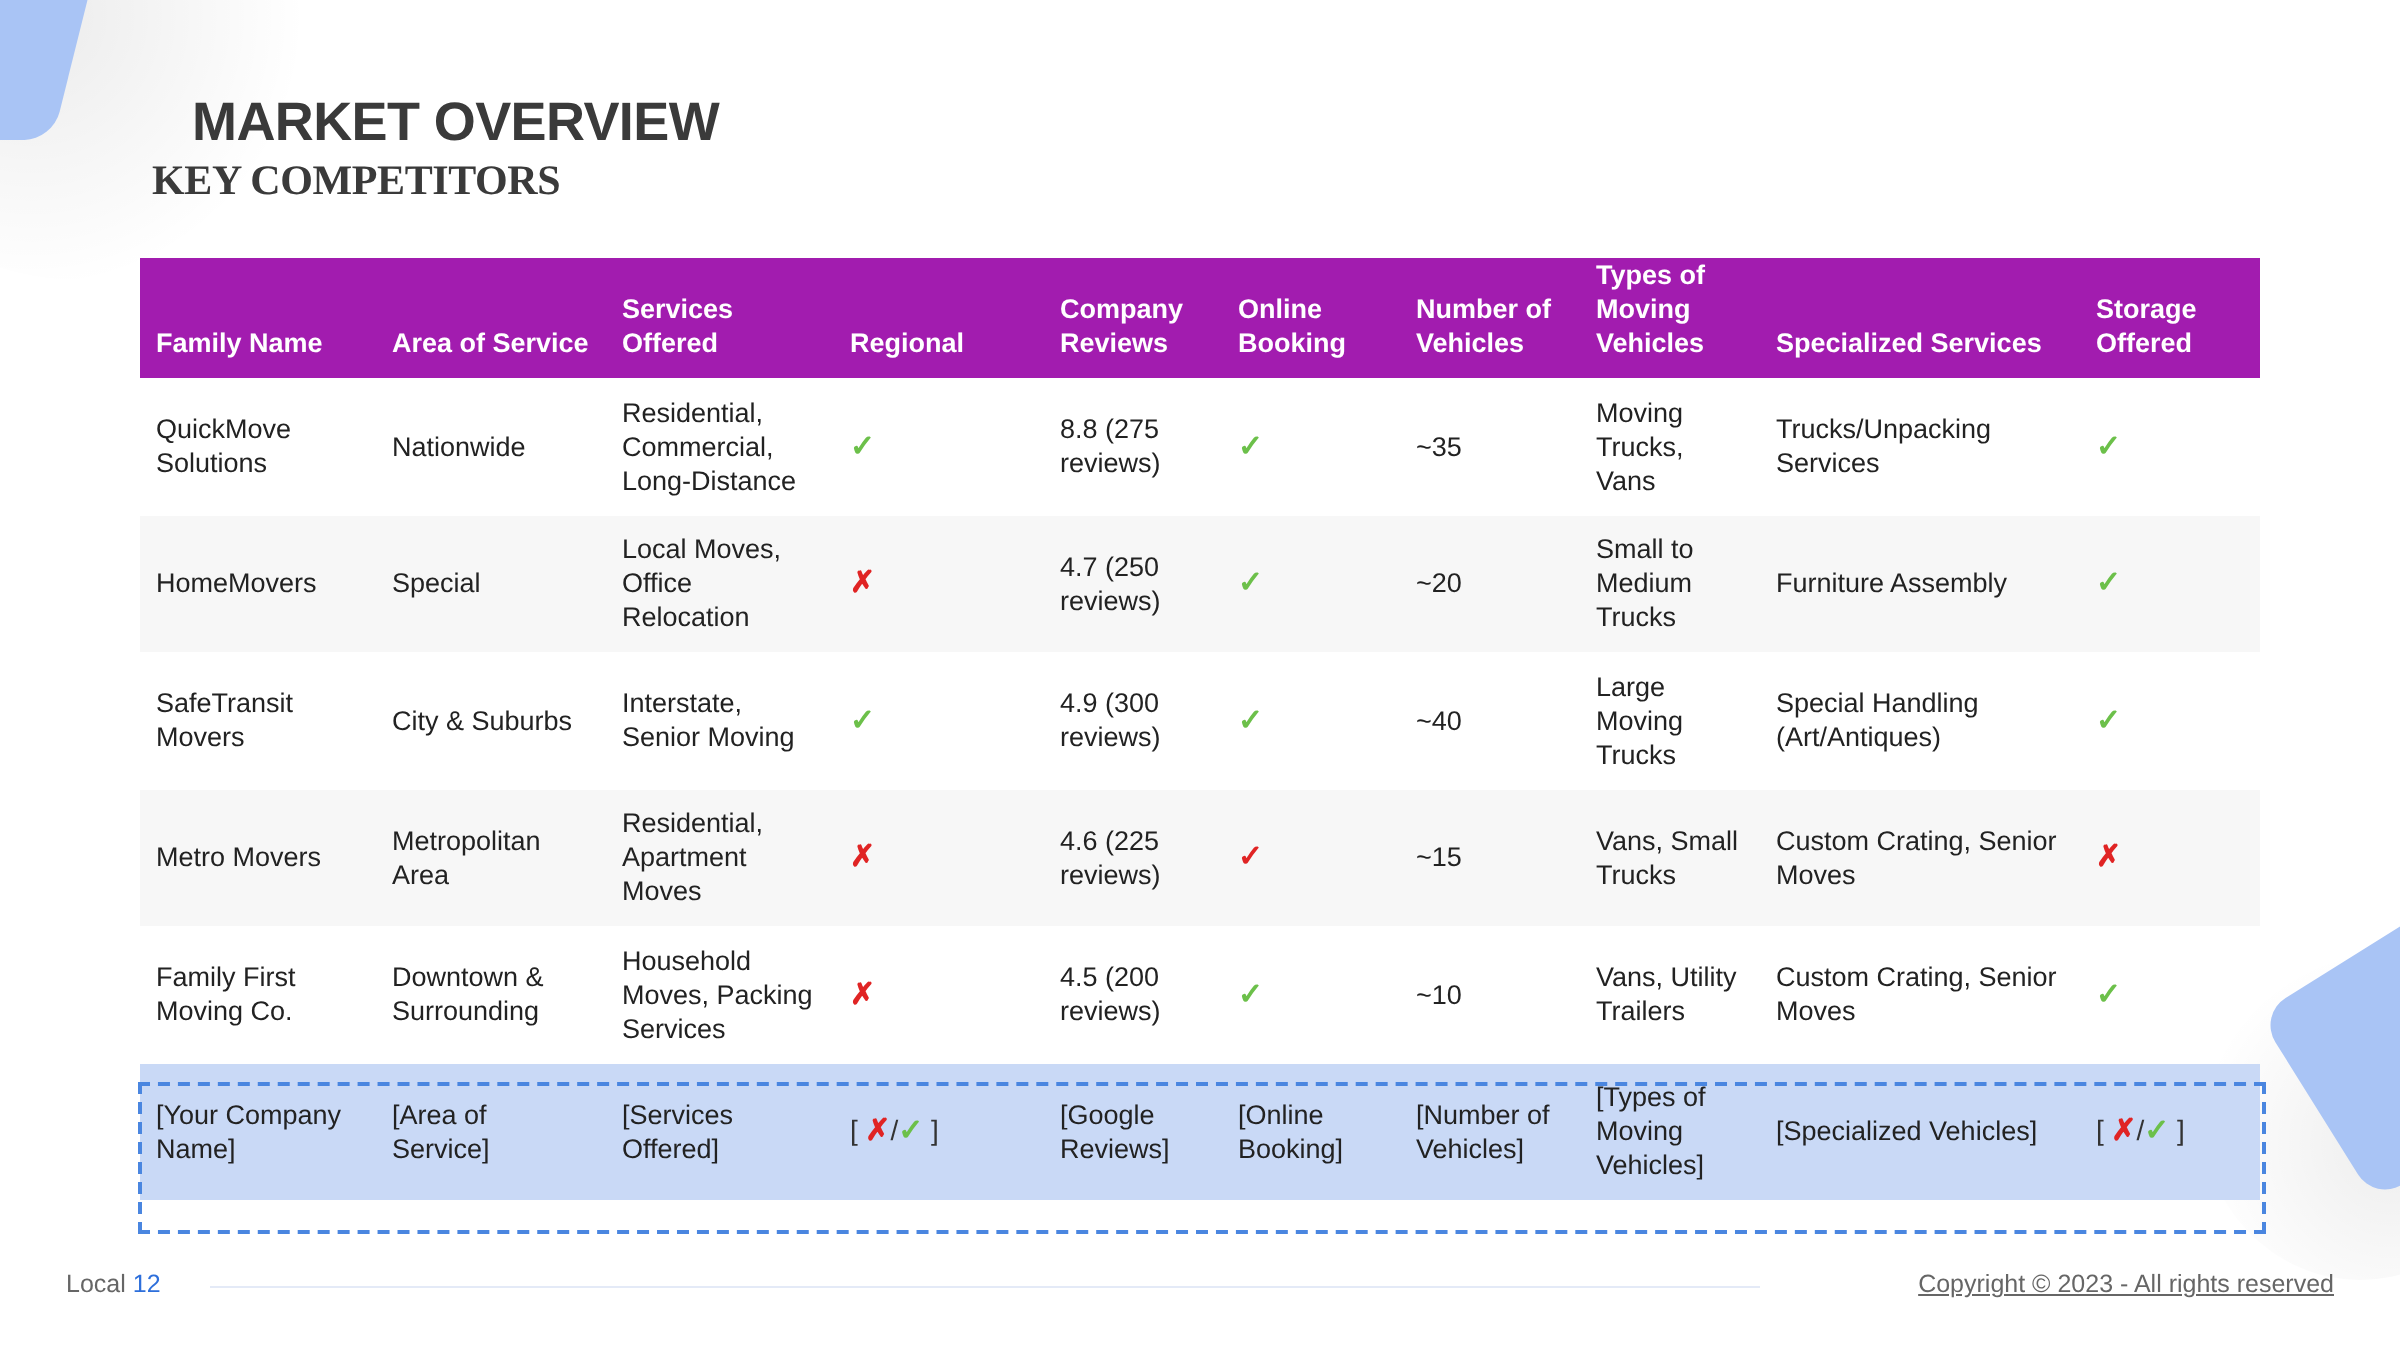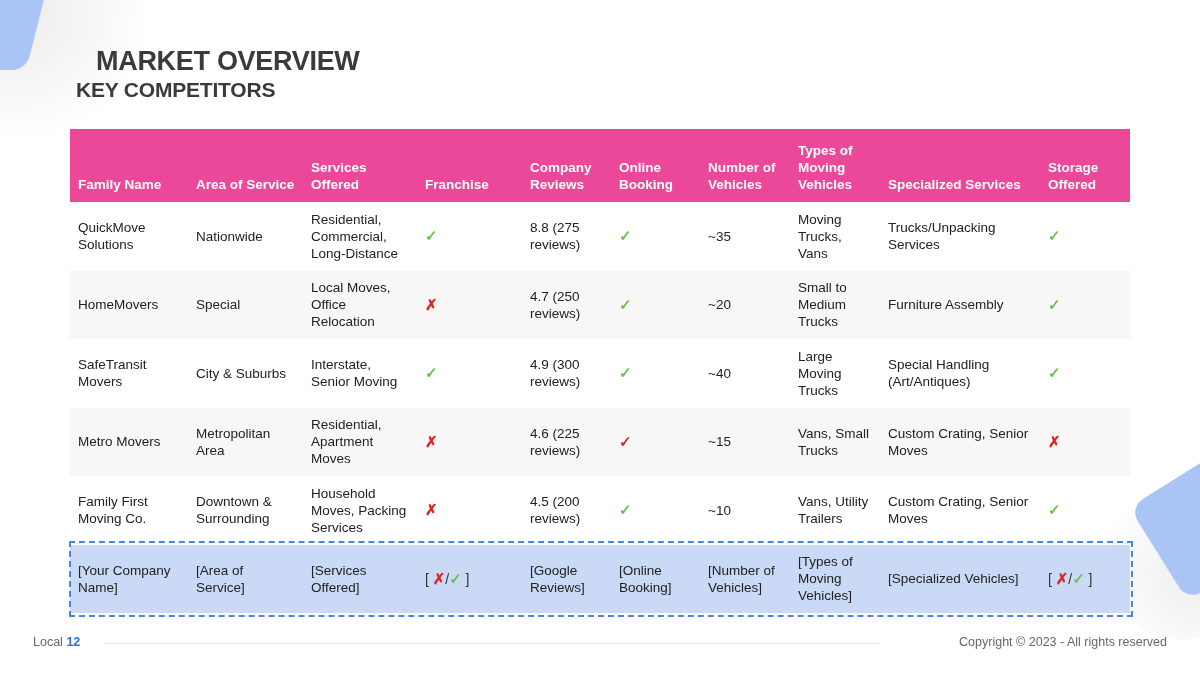--- a/index.html
+++ b/index.html
@@ -26,53 +26,53 @@
       background: #a9c4f5; border-radius: 16px;
       transform: rotate(-32deg);
     }
 
     .title {
       position: absolute; left: 76px; top: 46px;
       font-size: 27px; font-weight: bold; color: #3a3a3a; letter-spacing: -0.3px; margin-left: 20px;
     }
     .subtitle {
       position: absolute; left: 76px; top: 78px;
-      font-size: 21px; color: #3a3a3a; letter-spacing: -0.2px;
+      font-size: 21px; color: #3a3a3a; letter-spacing: -0.2px; font-family: Liberation Serif, serif;
     }
 
     .table-wrap { position: absolute; left: 70px; top: 129px; width: 1060px; }
     table { width: 1060px; border-collapse: collapse; table-layout: fixed; font-size: 13.5px; }
     thead th {
-      background: #ec4899; color: #ffffff; font-weight: bold; text-align: left;
-      vertical-align: bottom; padding: 0 8px 9px 8px; height: 73px; line-height: 17px;
+      background: #a21caf; color: #ffffff; font-weight: bold; text-align: left;
+      vertical-align: bottom; padding: 0 8px 9px 8px; height: 60px; line-height: 17px;
     }
     tbody td {
       padding: 0 8px; height: 68.5px; vertical-align: middle; line-height: 17px; color: #222;
     }
     tbody tr.alt td { background: #f7f7f7; }
     tbody tr.placeholder td { background: #c9d9f6; }
     .placeholder-outline {
       position: absolute; left: 69px; top: 541px; width: 1064px; height: 76px;
       border: 2px dashed #4a86e0; pointer-events: none;
     }
     .mark { font-size: 15px; font-weight: bold; }
     .check { color: #6cc04a; }
     .cross { color: #e02424; }
     .check-red { color: #e02424; }
     .bracket { color: #333; font-size: 14px; }
 
     .footer-page {
       position: absolute; left: 33px; top: 635px; font-size: 12.5px; color: #666;
     }
-    .footer-page .num { color: #2d6fdb; font-weight: bold; }
+    .footer-page .num { color: #2d6fdb; font-weight: normal; }
     .footer-line {
       position: absolute; left: 105px; top: 643px; width: 775px; height: 1px; background: #e4eaf7;
     }
     .footer-copy {
-      position: absolute; right: 33px; top: 635px; font-size: 12.5px; color: #666;
+      position: absolute; right: 33px; top: 635px; font-size: 12.5px; color: #666; text-decoration: underline;
     }
   </style>
 </head>
 <body>
 
 <div class="deco-tl-glow"></div>
 <div class="deco-tl"></div>
 <div class="deco-br-glow"></div>
 <div class="deco-br"></div>
 
@@ -91,21 +91,21 @@
         <col style="width:90px">
         <col style="width:90px">
       <col style="width:160px">
         <col style="width:90px">
     </colgroup>
     <thead>
       <tr>
         <th>Family Name</th>
         <th>Area of Service</th>
         <th>Services Offered</th>
-        <th>Franchise</th>
+        <th>Regional</th>
         <th>Company Reviews</th>
         <th>Online Booking</th>
         <th>Number of Vehicles</th>
         <th>Types of Moving Vehicles</th>
         <th>Specialized Services</th>
         <th>Storage Offered</th>
       </tr>
     </thead>
     <tbody>
       <tr>

